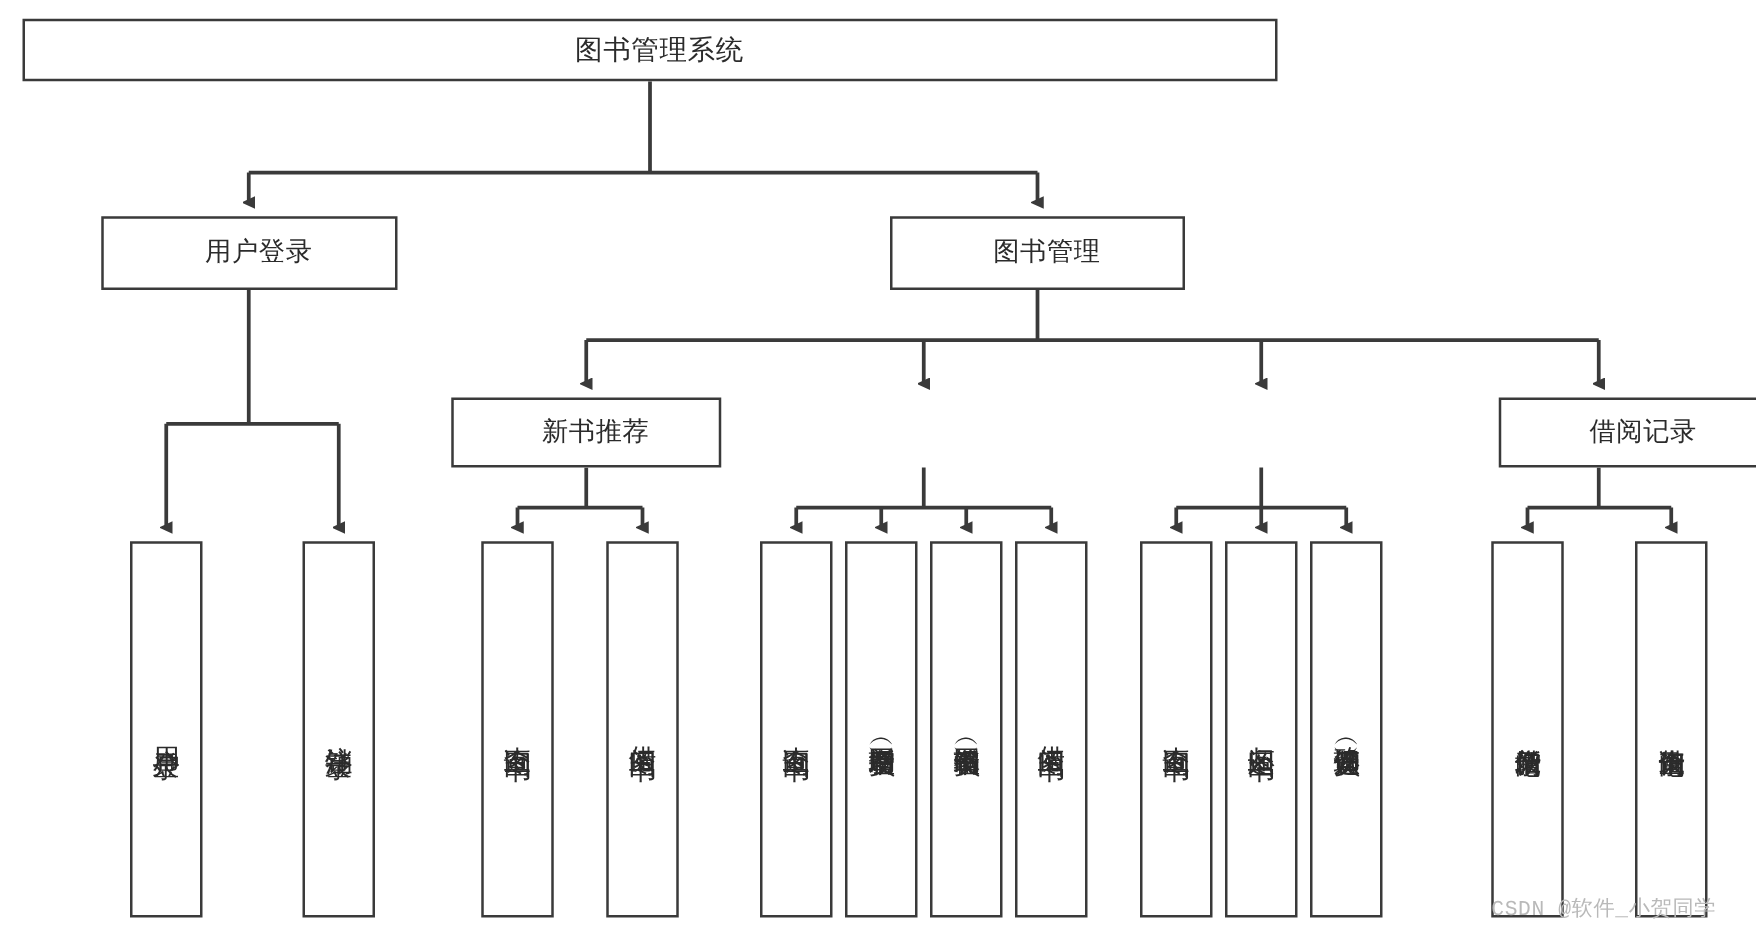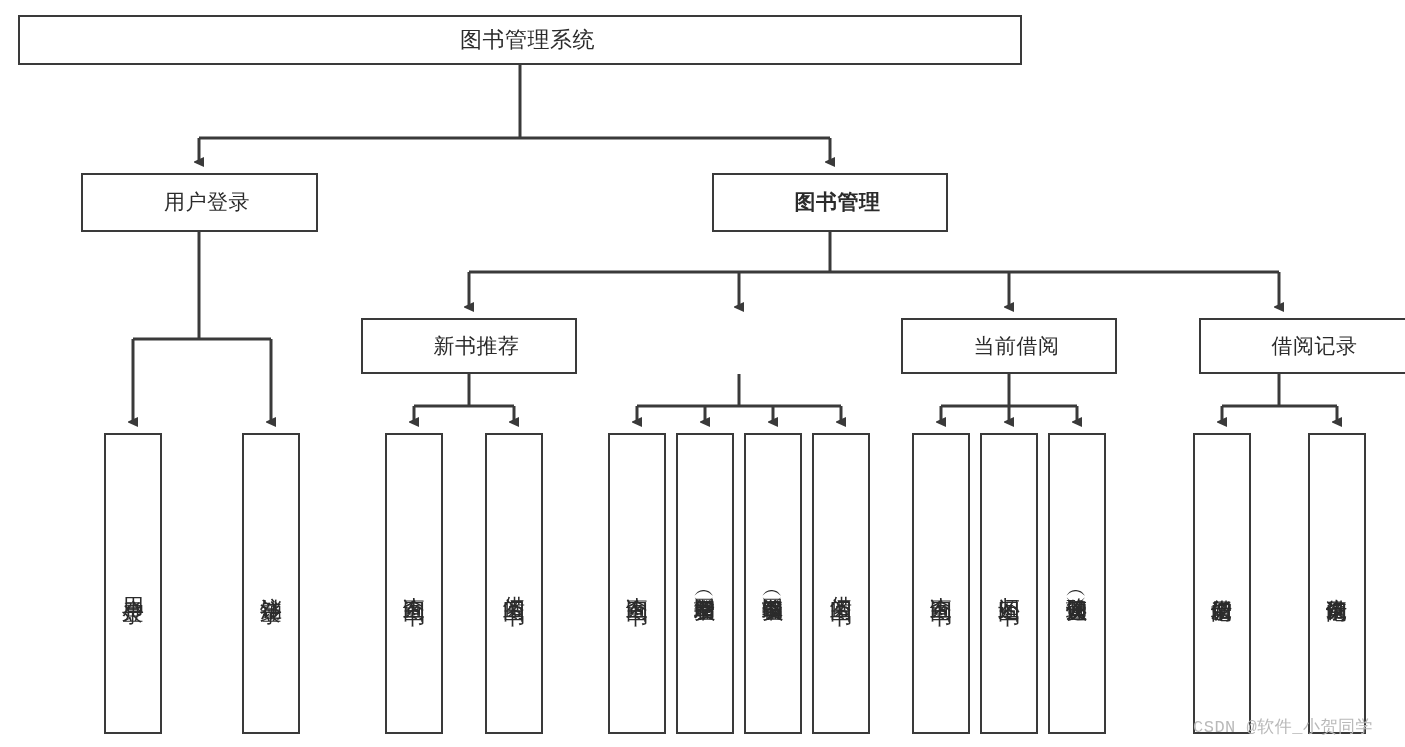--- a/index.html
+++ b/index.html
@@ -128,29 +128,26 @@
     </g>
   </svg>
 
   <div class="node root horizontal" style="left:18px; top:15px; width:1004px; height:50px;">
     <span class="label">图书管理系统</span>
   </div>
 
   <div class="node horizontal" style="left:81px; top:173px; width:237px; height:59px;">
     <span class="label">用户登录</span>
   </div>
-  <div class="node horizontal" style="left:712px; top:173px; width:236px; height:59px;font-weight:bold;">
+  <div class="node horizontal" style="left:712px; top:173px; width:236px; height:59px;">
     <span class="label">图书管理</span>
   </div>
 
   <div class="node horizontal" style="left:361px; top:318px; width:216px; height:56px;">
     <span class="label">新书推荐</span>
-  </div>
-  <div class="node horizontal" style="left:901px; top:318px; width:216px; height:56px;">
-    <span class="label">当前借阅</span>
   </div>
   <div class="node horizontal" style="left:1171px; top:318px; width:216px; height:56px;margin-left:28px;">
     <span class="label">借阅记录</span>
   </div>
 
   <div class="node vertical" style="left:104px; top:433px; width:58px; height:301px;">
     <span class="label">用户登录</span>
   </div>
   <div class="node vertical" style="left:242px; top:433px; width:58px; height:301px;">
     <span class="label">注销登录</span>

